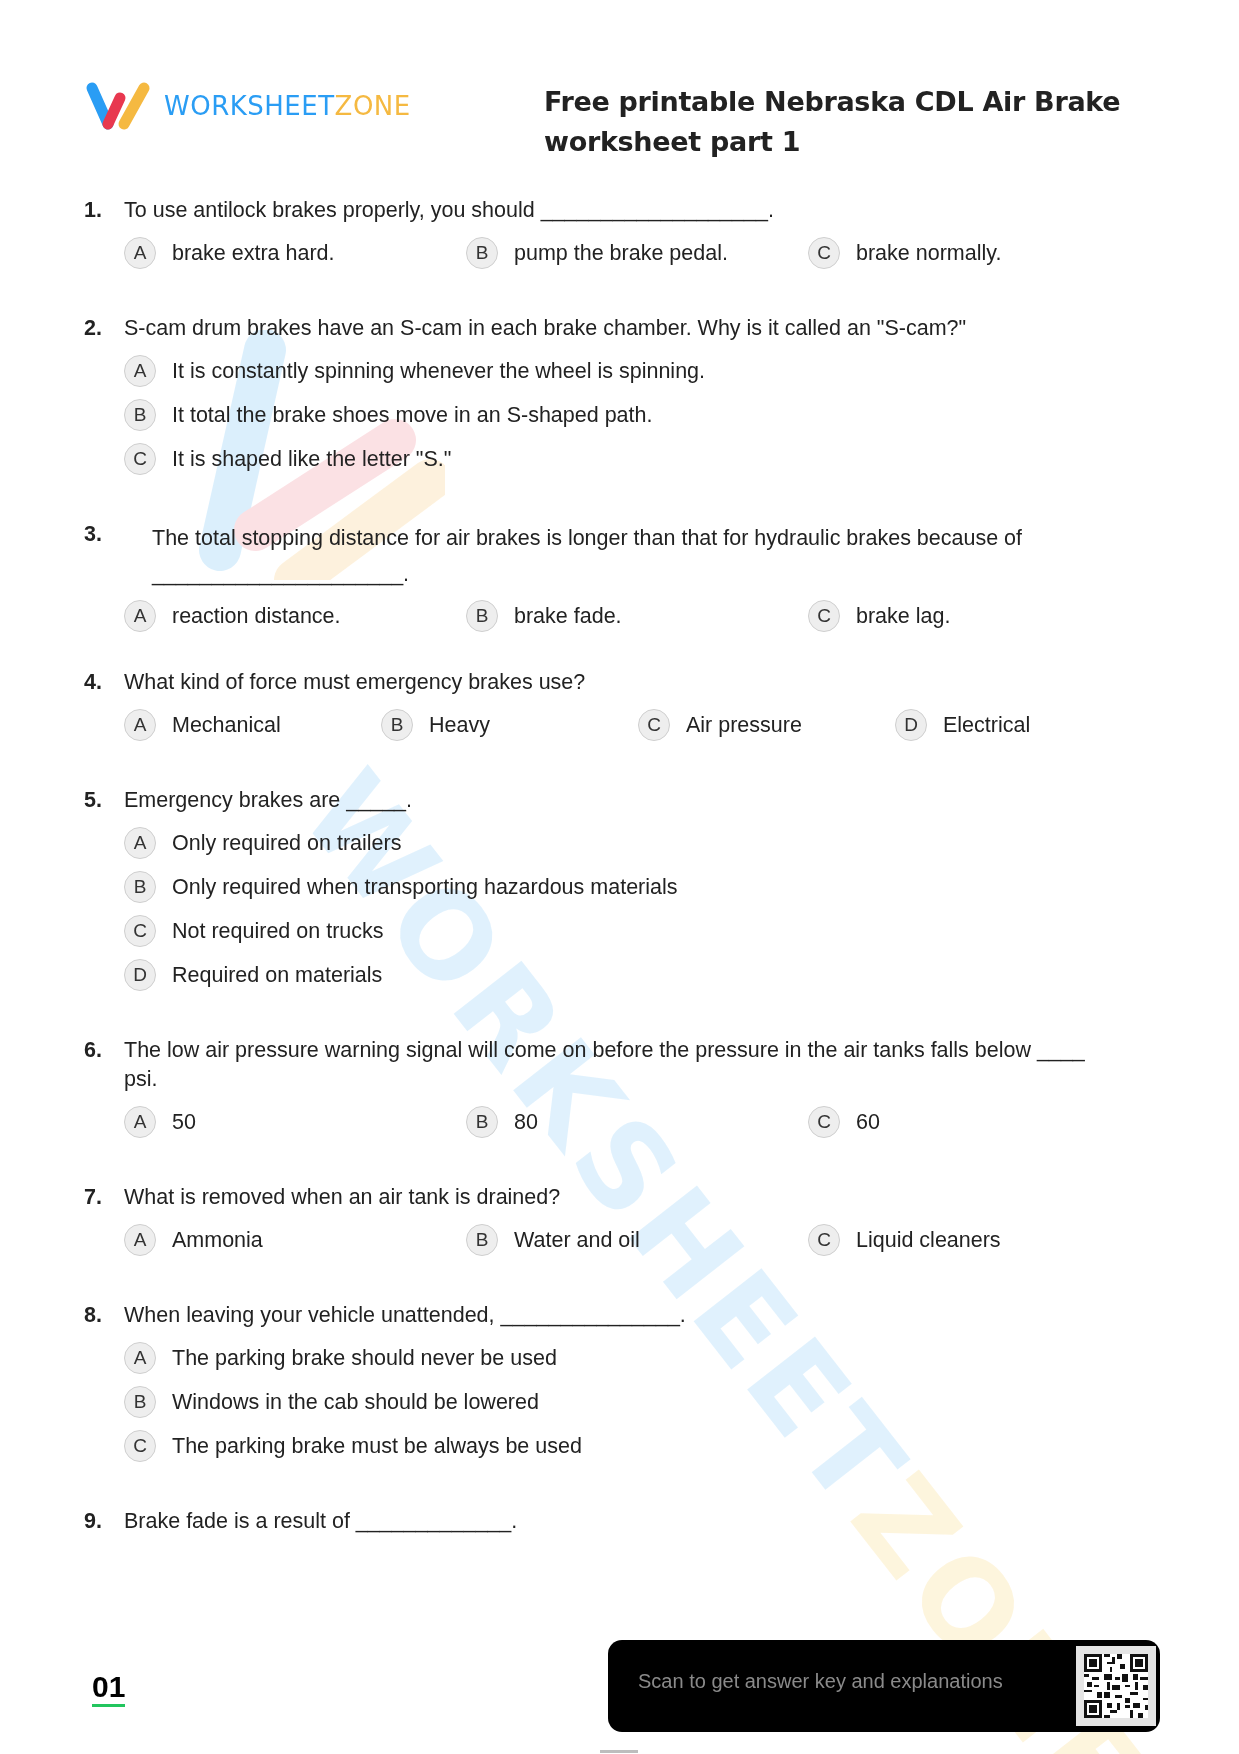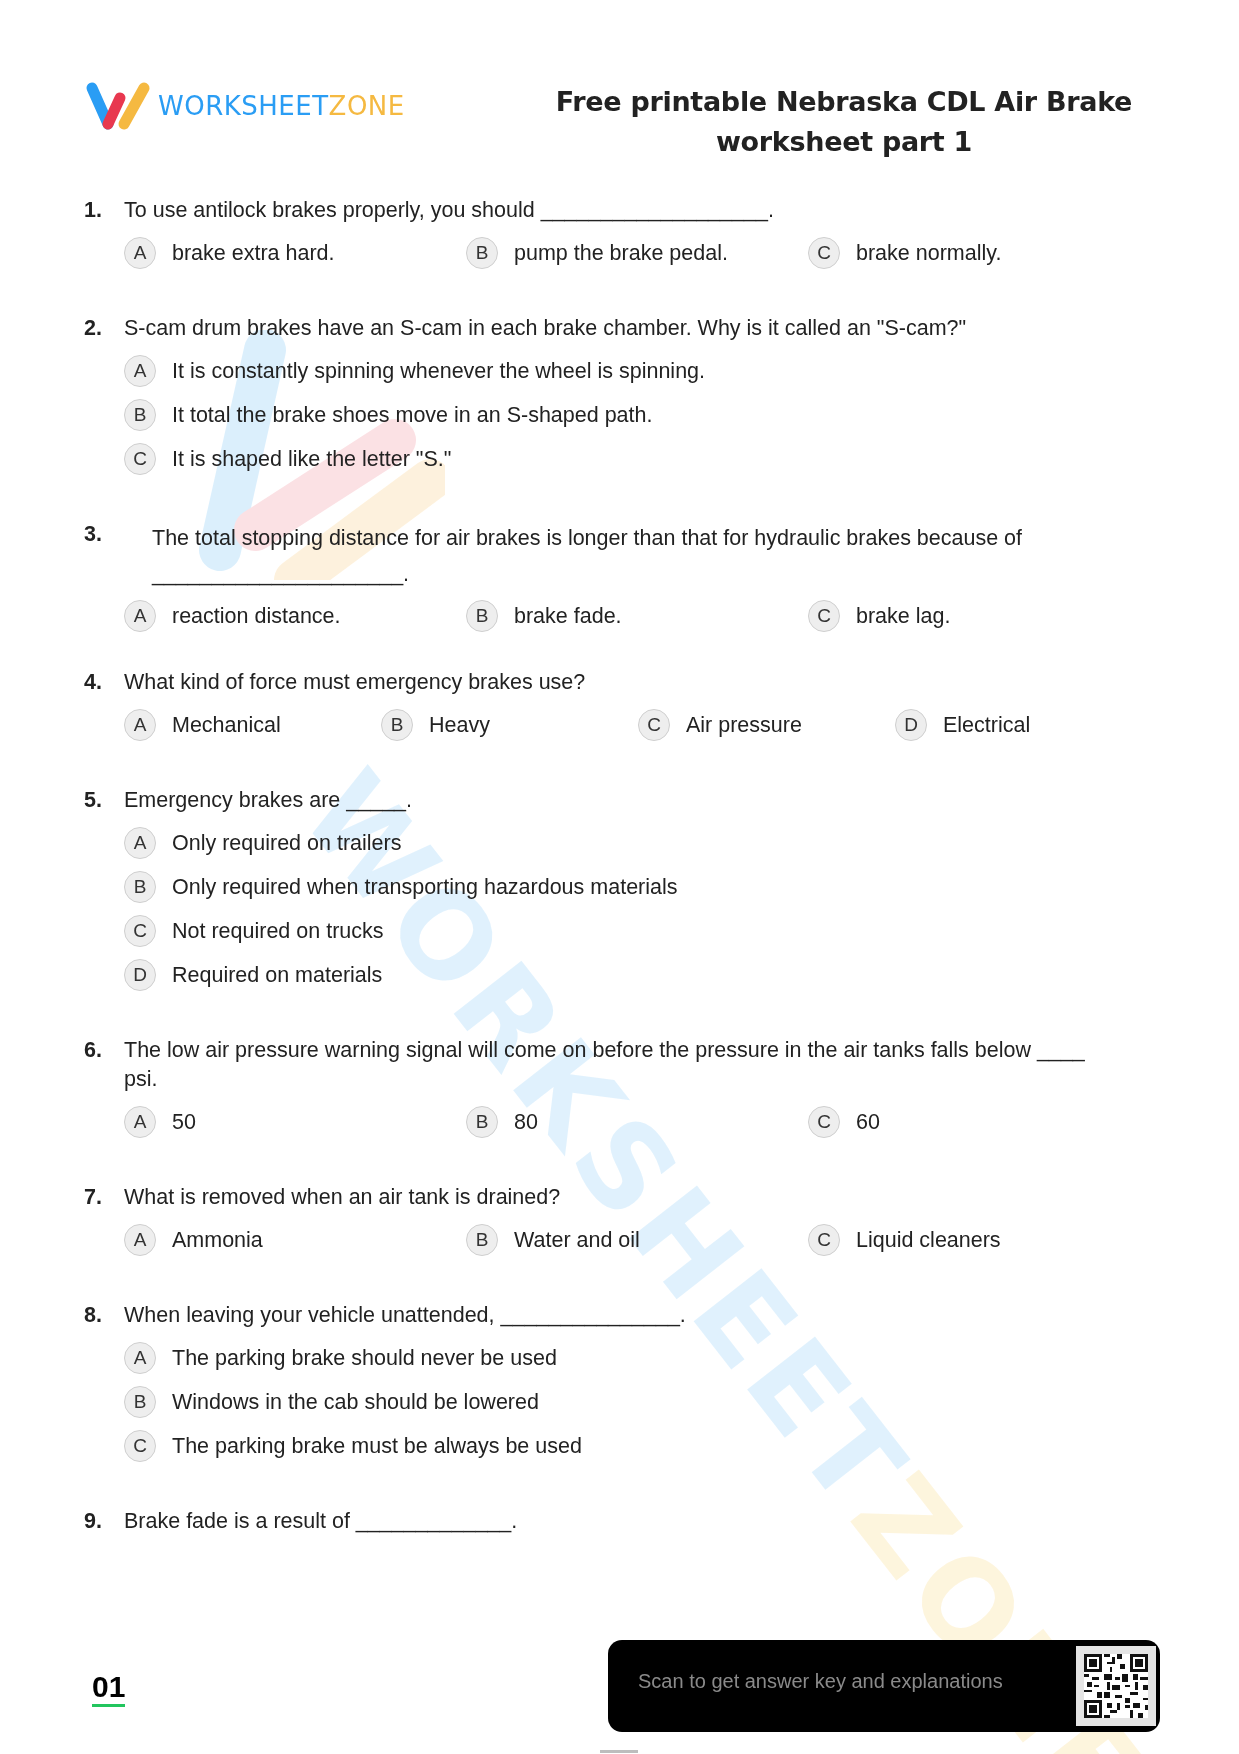--- a/index.html
+++ b/index.html
@@ -13,24 +13,24 @@
   .wm-text { position: absolute; left: 330px; top: 720px; transform: rotate(52deg); transform-origin: left center;
              font-size: 118px; font-weight: bold; letter-spacing: 6px; white-space: nowrap; pointer-events: none; opacity: 0.13;
              font-family: "DejaVu Sans", sans-serif; }
   .wm-text .blue { color: #1d9bf0; }
   .wm-text .orange { color: #f6b400; }
 
   
   .header { position: absolute; left: 84px; top: 80px; width: 1080px; height: 90px; }
   .logo { position: absolute; left: 0; top: 0; display: flex; align-items: center; }
   .logo svg { width: 68px; height: 52px; }
-  .logo-text { margin-left: 6px; font-size: 26px; font-weight: normal; letter-spacing: 0.5px; font-family: "DejaVu Sans", sans-serif; }
+  .logo-text { margin-left: 12px; font-size: 26px; font-weight: normal; letter-spacing: 0.5px; font-family: "DejaVu Sans", sans-serif; }
   .logo-text .w { color: #2a9df4; }
   .logo-text .z { color: #f5b941; }
-  .title { position: absolute; left: 460px; top: 2px; width: 600px; text-align: center; font-size: 27px; font-weight: bold;
+  .title { position: absolute; left: 460px; top: 2px; width: 600px; text-align: left; font-size: 27px; font-weight: bold;
            line-height: 40px; color: #222; font-family: "DejaVu Sans", sans-serif; letter-spacing: -0.3px; }
 
   
   .q { position: absolute; left: 84px; width: 1080px; }
   .q-row { display: flex; align-items: flex-start; font-size: 21.5px; line-height: 29px; }
   .q-num { width: 40px; font-weight: bold; color: #222; flex-shrink: 0; }
   .q-text { flex: 1; color: #222; }
   .opts-inline { display: flex; margin-left: 40px; margin-top: 12px; }
   .opts-col { margin-left: 40px; margin-top: 12px; }
   .opt { display: flex; align-items: center; font-size: 21.5px; height: 32px; }

